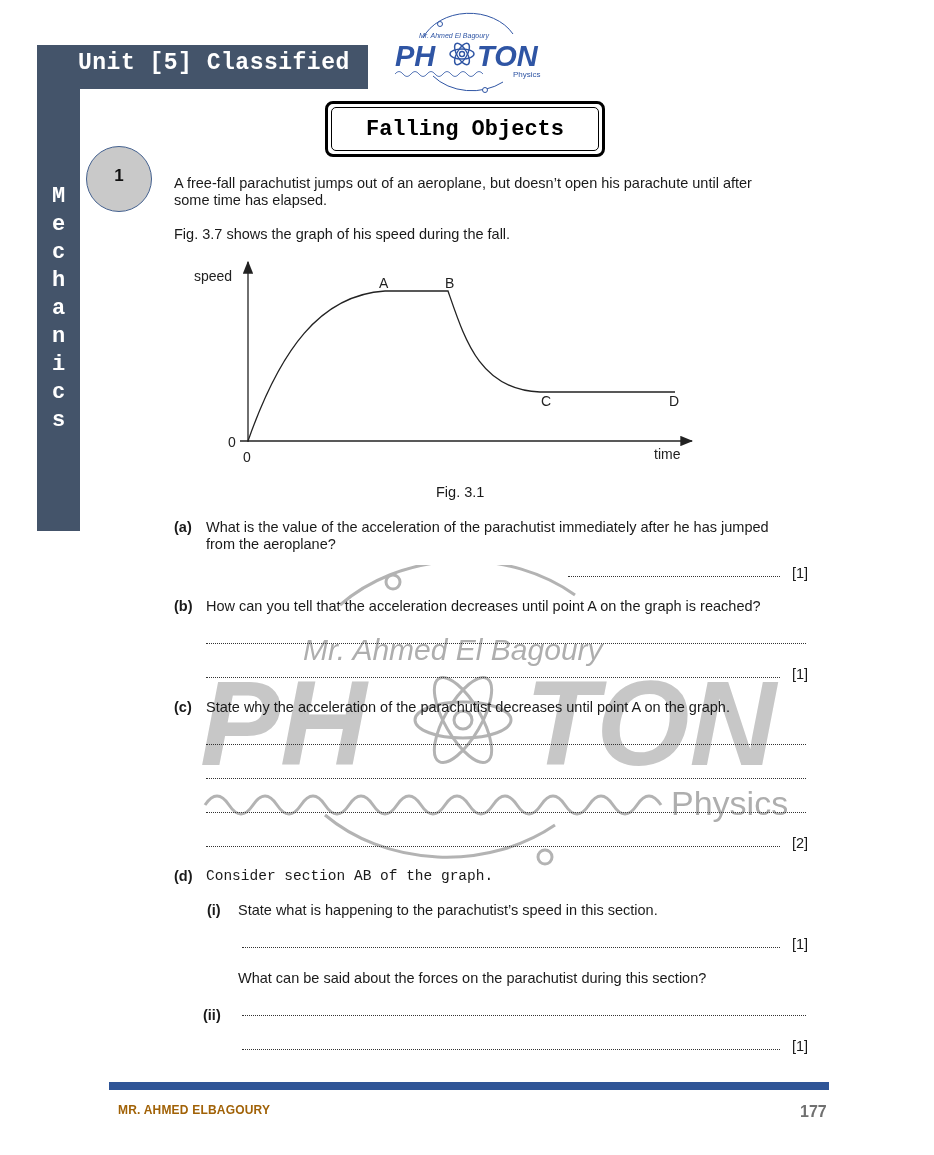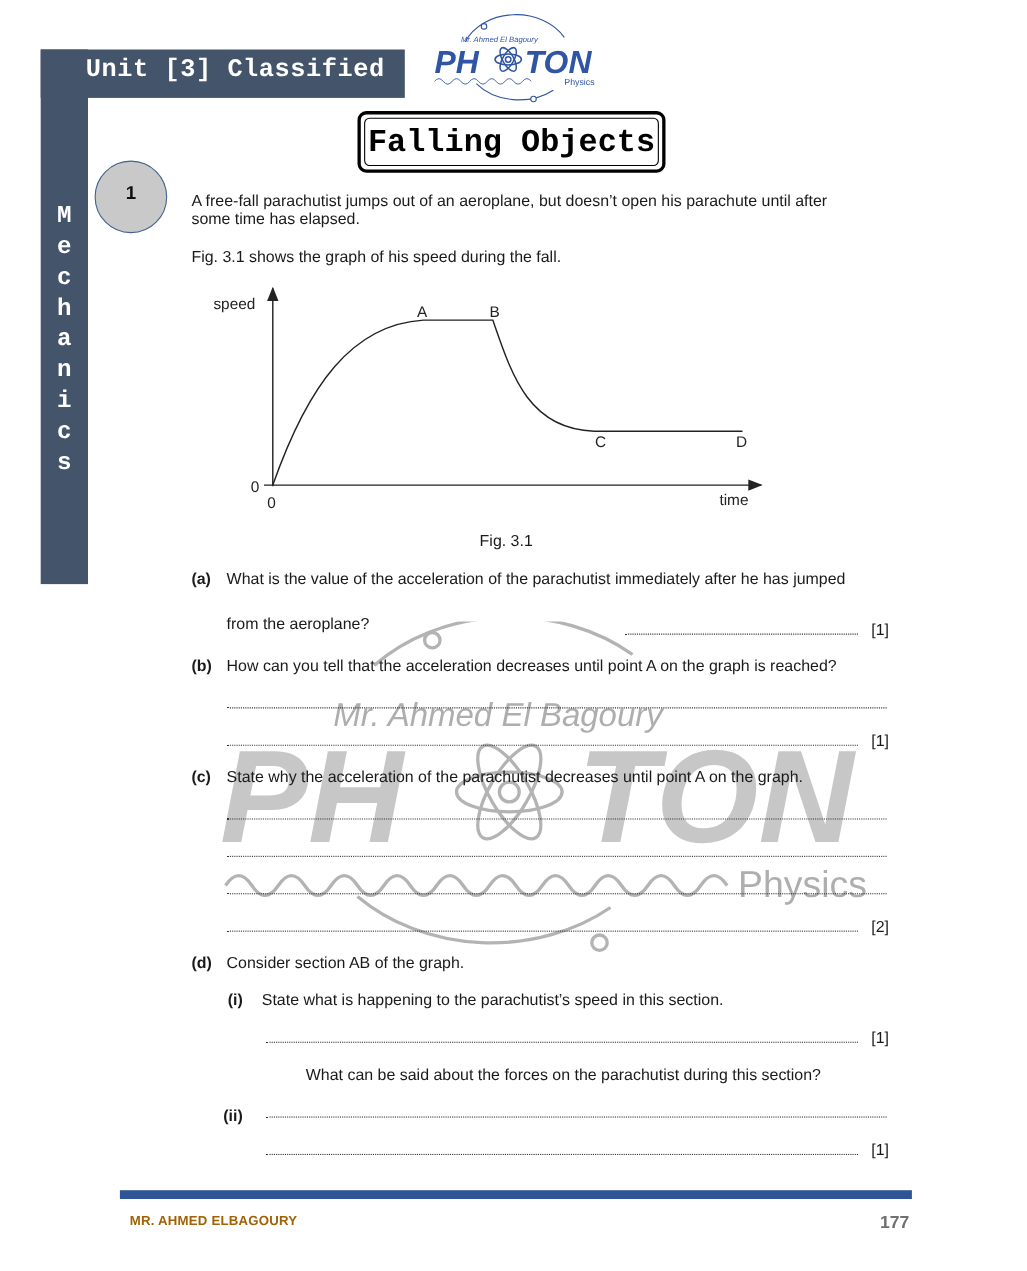--- a/index.html
+++ b/index.html
@@ -19,21 +19,21 @@
 
   
   .logo { left: 385px; top: 12px; width: 175px; height: 85px; }
 
   
   .title-box { left: 325px; top: 101px; width: 280px; height: 56px; border: 3px solid #000;
                border-radius: 8px; box-sizing: border-box; }
   .title-inner { position: absolute; left: 3px; top: 3px; right: 3px; bottom: 3px;
                  border: 1.5px solid #000; border-radius: 5px; display: flex;
                  align-items: center; justify-content: center;
-                 font-family: "Liberation Mono", monospace; font-weight: bold; font-size: 29px; color: #000; }
+                 font-family: "Liberation Mono", monospace; font-weight: bold; font-size: 22px; color: #000; }
 
   
   .q-badge { left: 86px; top: 146px; width: 66px; height: 66px; border-radius: 50%;
              background: #c9c9c9; border: 1.5px solid #44618f; box-sizing: border-box;
              display: flex; align-items: center; justify-content: center;
              font-size: 17px; font-weight: bold; color: #111; padding-bottom: 6px; }
 
   .txt { font-size: 14.5px; line-height: 17px; }
   .label { font-weight: bold; }
   .dots { border-bottom: 1.4px dotted #333; height: 0; }
@@ -46,21 +46,21 @@
   .footer-name { left: 118px; top: 1103px; font-size: 12px; font-weight: bold; color: #a16207; letter-spacing: 0.2px; }
   .footer-page { left: 800px; top: 1103px; font-size: 16px; font-weight: bold; color: #707070; }
 
   .watermark { left: 195px; top: 565px; width: 640px; height: 310px; pointer-events: none; }
 </style>
 </head>
 <body>
 
 <div class="abs side-bar"></div>
 <div class="abs unit-bar"></div>
-<div class="abs unit-title">Unit [3] Classified</div>
+<div class="abs unit-title">Unit [5] Classified</div>
 <div class="abs side-letters">
   <span>M</span>
   <span>e</span>
   <span>c</span>
   <span>h</span>
   <span>a</span>
   <span>n</span>
   <span>i</span>
   <span>c</span>
   <span>s</span>
@@ -85,21 +85,21 @@
 </svg>
 
 <div class="abs title-box">
   <div class="title-inner">Falling Objects</div>
 </div>
 
 <div class="abs q-badge">1</div>
 
 <div class="abs txt" style="left:174px; top:175px;">A free-fall parachutist jumps out of an aeroplane, but doesn’t open his parachute until after</div>
 <div class="abs txt" style="left:174px; top:192px;">some time has elapsed.</div>
-<div class="abs txt" style="left:174px; top:226px;">Fig. 3.1 shows the graph of his speed during the fall.</div>
+<div class="abs txt" style="left:174px; top:226px;">Fig. 3.7 shows the graph of his speed during the fall.</div>
 
 <svg class="abs" style="left:180px; top:250px;" width="530" height="220" viewBox="0 0 530 220">
   <defs>
     <marker id="arr" markerWidth="10" markerHeight="8" refX="9" refY="4" orient="auto">
       <path d="M0 0 L10 4 L0 8 z" fill="#222"></path>
     </marker>
   </defs>
 
   <line x1="68" y1="192" x2="68" y2="12" stroke="#222" stroke-width="1.3" marker-end="url(#arr)"></line>
   <line x1="60" y1="191" x2="512" y2="191" stroke="#222" stroke-width="1.3" marker-end="url(#arr)"></line>
@@ -132,47 +132,47 @@
     </g>
   </g>
   <text x="108" y="95" font-family="Liberation Sans, sans-serif" font-style="italic" font-size="30" fill="#9a9a9a" opacity="0.8">Mr. Ahmed El Bagoury</text>
   <text x="5" y="200" font-family="Liberation Sans, sans-serif" font-style="italic" font-weight="bold" font-size="120" fill="#9a9a9a" opacity="0.55">PH</text>
   <text x="330" y="200" font-family="Liberation Sans, sans-serif" font-style="italic" font-weight="bold" font-size="120" fill="#9a9a9a" opacity="0.55">TON</text>
   <text x="476" y="250" font-family="Liberation Sans, sans-serif" font-size="34" fill="#9a9a9a" opacity="0.8">Physics</text>
 </svg>
 
 <div class="abs txt label" style="left:174px; top:519px;">(a)</div>
 <div class="abs txt" style="left:206px; top:519px;">What is the value of the acceleration of the parachutist immediately after he has jumped</div>
-<div class="abs txt" style="left:206px; top:536px;margin-top:24px;">from the aeroplane?</div>
+<div class="abs txt" style="left:206px; top:536px;">from the aeroplane?</div>
 <div class="abs dots" style="left:568px; top:576px; width:212px;"></div>
 <div class="abs mark" style="left:792px; top:565px;">[1]</div>
 
 <div class="abs txt label" style="left:174px; top:598px;">(b)</div>
 <div class="abs txt" style="left:206px; top:598px;">How can you tell that the acceleration decreases until point A on the graph is reached?</div>
 <div class="abs dots" style="left:206px; top:643px; width:600px;"></div>
 <div class="abs dots" style="left:206px; top:677px; width:574px;"></div>
 <div class="abs mark" style="left:792px; top:666px;">[1]</div>
 
 <div class="abs txt label" style="left:174px; top:699px;">(c)</div>
 <div class="abs txt" style="left:206px; top:699px;">State why the acceleration of the parachutist decreases until point A on the graph.</div>
 <div class="abs dots" style="left:206px; top:744px; width:600px;"></div>
 <div class="abs dots" style="left:206px; top:778px; width:600px;"></div>
 <div class="abs dots" style="left:206px; top:812px; width:600px;"></div>
 <div class="abs dots" style="left:206px; top:846px; width:574px;"></div>
 <div class="abs mark" style="left:792px; top:835px;">[2]</div>
 
 <div class="abs txt label" style="left:174px; top:868px;">(d)</div>
-<div class="abs txt" style="left:206px; top:868px;">Consider section AB of the graph.</div>
+<div class="abs txt" style="left:206px; top:868px;font-family:Liberation Mono, monospace;">Consider section AB of the graph.</div>
 
 <div class="abs txt label" style="left:207px; top:902px;">(i)</div>
 <div class="abs txt" style="left:238px; top:902px;">State what is happening to the parachutist’s speed in this section.</div>
 <div class="abs dots" style="left:242px; top:947px; width:538px;"></div>
 <div class="abs mark" style="left:792px; top:936px;">[1]</div>
 
 <div class="abs txt label" style="left:203px; top:970px;margin-top:37px;">(ii)</div>
-<div class="abs txt" style="left:238px; top:970px;margin-left:40px;">What can be said about the forces on the parachutist during this section?</div>
+<div class="abs txt" style="left:238px; top:970px;">What can be said about the forces on the parachutist during this section?</div>
 <div class="abs dots" style="left:242px; top:1015px; width:564px;"></div>
 <div class="abs dots" style="left:242px; top:1049px; width:538px;"></div>
 <div class="abs mark" style="left:792px; top:1038px;">[1]</div>
 
 <div class="abs footer-bar"></div>
 <div class="abs footer-name">MR. AHMED ELBAGOURY</div>
 <div class="abs footer-page">177</div>
 
 </body></html>

